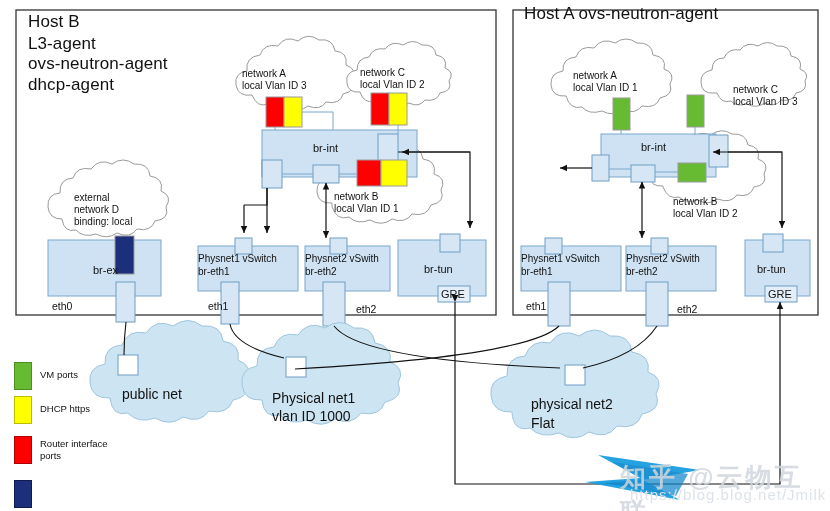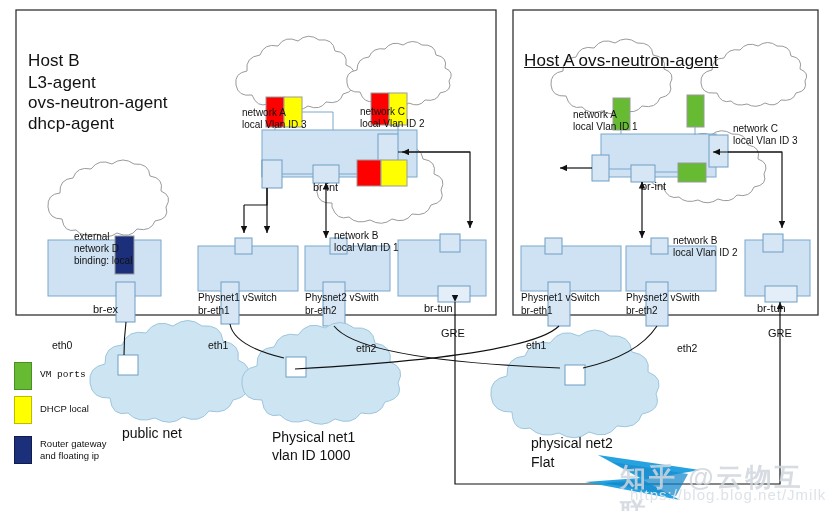--- a/index.html
+++ b/index.html
@@ -1,21 +1,21 @@
 <!DOCTYPE html>
 <html><head>
 <meta charset="utf-8">
 <style>
   html,body{margin:0;padding:0;background:#ffffff;}
   body{width:830px;height:511px;position:relative;overflow:hidden;
        font-family:"Liberation Sans","DejaVu Sans",sans-serif;color:#111;}
   #stage{position:absolute;left:0;top:0;width:830px;height:511px;}
   svg#canvas{position:absolute;left:0;top:0;width:830px;height:511px;}
 
-  .lbl{position:absolute;white-space:pre;line-height:1.15;margin-top:39px;}
+  .lbl{position:absolute;white-space:pre;line-height:1.15;}
   .host-title{font-size:17px;font-weight:400;color:#111;letter-spacing:.1px;}
   .brlabel{font-size:11px;color:#111;}
   .cloudlabel{font-size:10px;color:#111;line-height:1.2;}
   .bigcloudlabel{font-size:14px;color:#111;line-height:1.25;}
   .ethlabel{font-size:10.5px;color:#111;}
   .grelabel{font-size:11px;color:#111;}
   .legendlabel{font-size:9.5px;color:#111;line-height:1.25;}
   .boxlabel{font-size:10px;color:#111;text-align:left;line-height:1.25;}
 
   .wm{position:absolute;font-size:26px;color:#cfd6dd;font-weight:700;
@@ -202,21 +202,21 @@
       <path d="M700,470 L598,455 L640,478 L585,482 L680,500 L643,480 Z" fill="#1a9ede"></path>
       <path d="M688,474 L612,462 L646,479 L604,483 L676,496 Z" fill="#0f86c9" opacity="0.75"></path>
     </g>
   </svg>
 
   <div class="lbl host-title" style="left:28px;top:12px;">Host B</div>
   <div class="lbl host-title" style="left:28px;top:34px;">L3-agent</div>
   <div class="lbl host-title" style="left:28px;top:54px;">ovs-neutron-agent</div>
   <div class="lbl host-title" style="left:28px;top:75px;">dhcp-agent</div>
 
-  <div class="lbl host-title" style="left:524px;top:12px;text-decoration:underline;">Host A ovs-neutron-agent</div>
+  <div class="lbl host-title" style="left:524px;top:4px;">Host A ovs-neutron-agent</div>
 
   <div class="lbl cloudlabel" style="left:242px;top:68px;">network A</div>
   <div class="lbl cloudlabel" style="left:242px;top:80px;">local Vlan ID 3</div>
 
   <div class="lbl cloudlabel" style="left:360px;top:67px;">network C</div>
   <div class="lbl cloudlabel" style="left:360px;top:79px;">local Vlan ID 2</div>
 
   <div class="lbl cloudlabel" style="left:334px;top:191px;">network B</div>
   <div class="lbl cloudlabel" style="left:334px;top:203px;">local Vlan ID 1</div>
 
@@ -259,29 +259,32 @@
 
   <div class="lbl bigcloudlabel" style="left:122px;top:386px;">public net</div>
   <div class="lbl bigcloudlabel" style="left:272px;top:390px;">Physical net1</div>
   <div class="lbl bigcloudlabel" style="left:272px;top:408px;">vlan ID 1000</div>
   <div class="lbl bigcloudlabel" style="left:531px;top:396px;">physical net2</div>
   <div class="lbl bigcloudlabel" style="left:531px;top:415px;">Flat</div>
 
   <div style="position:absolute;left:14px;top:362px;width:130px;">
     <div style="display:flex;align-items:flex-start;gap:8px;height:34px;">
       <div style="width:16px;height:26px;background:#66bb33;border:1px solid #4a8f22;flex:0 0 auto;"></div>
-      <div class="legendlabel" style="padding-top:7px;font-family:Liberation Mono, monospace;">VM ports</div>
+      <div class="legendlabel" style="padding-top:7px;">VM ports</div>
     </div>
     <div style="display:flex;align-items:flex-start;gap:8px;height:40px;">
       <div style="width:16px;height:26px;background:#ffff00;border:1px solid #bdbd00;flex:0 0 auto;"></div>
-      <div class="legendlabel" style="padding-top:7px;">DHCP local</div>
+      <div class="legendlabel" style="padding-top:7px;">DHCP https</div>
+    </div>
+    <div style="display:flex;align-items:flex-start;gap:8px;height:44px;">
+      <div style="width:16px;height:26px;background:#ff0000;border:1px solid #b10000;flex:0 0 auto;"></div>
+      <div class="legendlabel" style="padding-top:2px;white-space:pre-line;">Router interface
+ports</div>
     </div>
     <div style="display:flex;align-items:flex-start;gap:8px;">
       <div style="width:16px;height:26px;background:#1b2f7a;border:1px solid #101c4d;flex:0 0 auto;"></div>
-      <div class="legendlabel" style="padding-top:2px;white-space:pre-line;">Router gateway
-and floating ip</div>
     </div>
   </div>
 
   <div class="wm" style="left:620px;top:460px;">知乎 @云物互联</div>
   <div class="wm2" style="left:630px;top:486px;">https://blog.blog.net/Jmilk</div>
 
 </div>
 
 </body></html>

